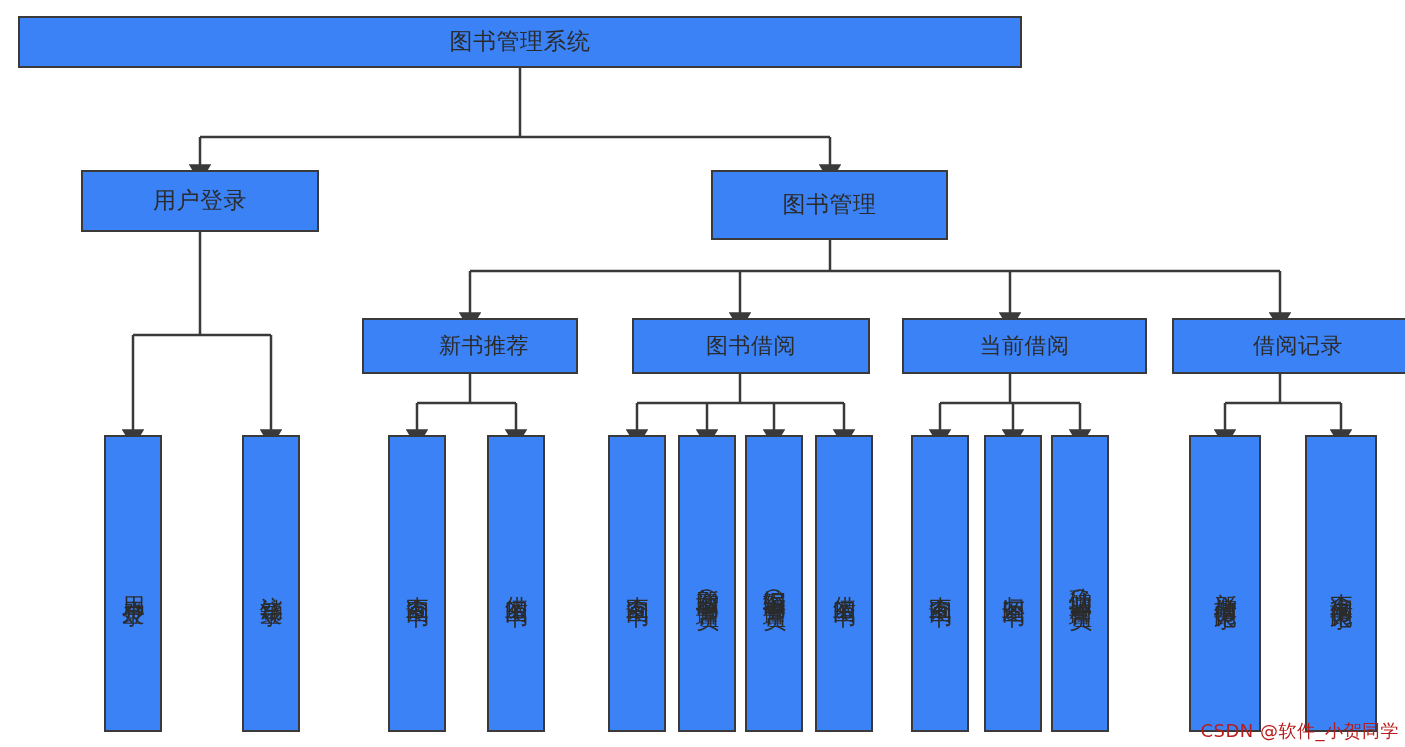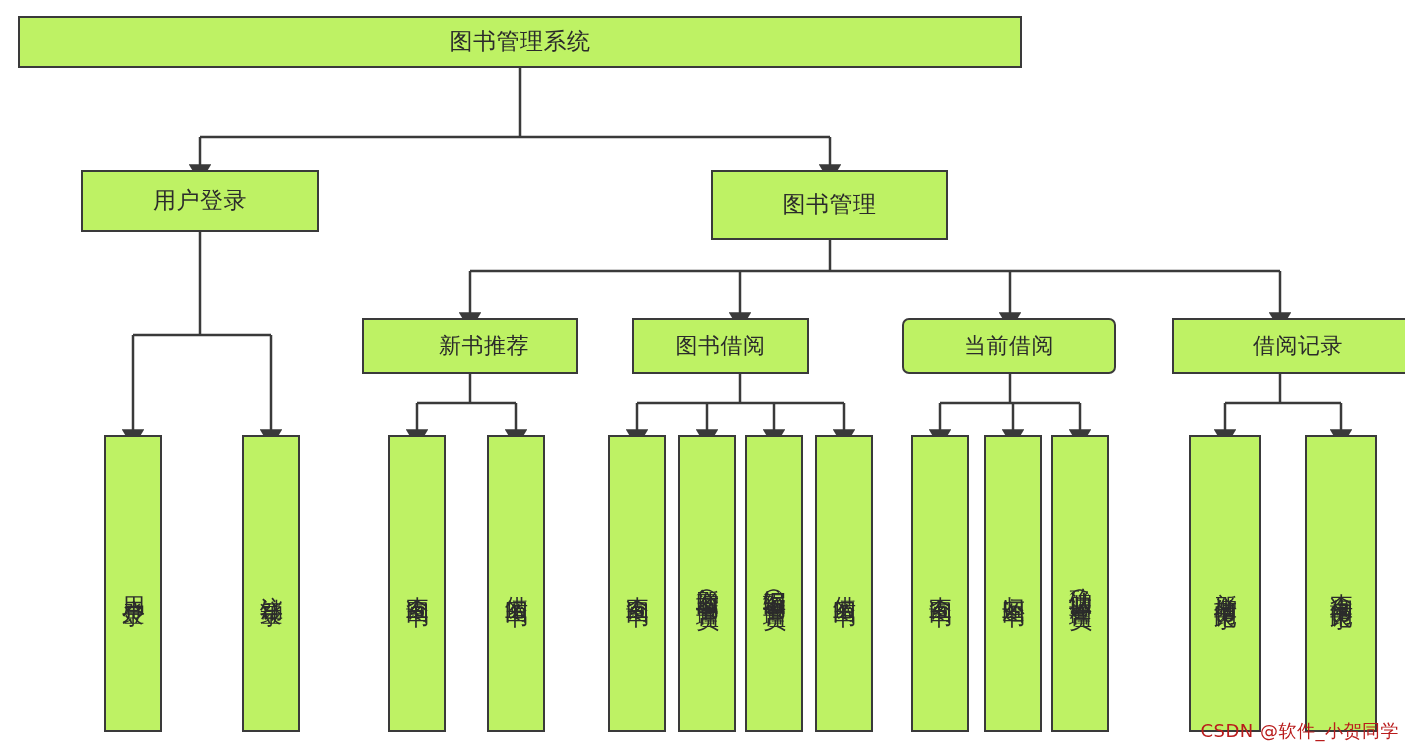--- a/index.html
+++ b/index.html
@@ -22,21 +22,21 @@
     position: absolute;
     left: 0;
     top: 0;
     width: 1405px;
     height: 747px;
     pointer-events: none;
   }
   .node {
     position: absolute;
     box-sizing: border-box;
-    background: #bef264;
+    background: #3b82f6;
     border: 2.5px solid #3a3a3a;
     display: flex;
     align-items: center;
     justify-content: center;
     z-index: 2;
   }
   .node .label {
     font-size: 22px;
     color: #2b2b2b;
     line-height: 1.12;
@@ -118,24 +118,24 @@
   <div class="node level2" style="left: 81px; top: 170px; width: 238px; height: 62px;">
     <span class="label">用户登录</span>
   </div>
   <div class="node level2" style="left: 711px; top: 170px; width: 237px; height: 70px;">
     <span class="label">图书管理</span>
   </div>
 
   <div class="node level3" style="left: 362px; top: 318px; width: 216px; height: 56px; padding-left: 28px;">
     <span class="label">新书推荐</span>
   </div>
-  <div class="node level3" style="left: 632px; top: 318px; width: 177px; height: 56px;">
+  <div class="node level3" style="left: 632px; top: 318px; width: 238px; height: 56px;">
     <span class="label">图书借阅</span>
   </div>
-  <div class="node level3" style="left: 902px; top: 318px; width: 214px; height: 56px; border-radius: 7px;">
+  <div class="node level3" style="left: 902px; top: 318px; width: 245px; height: 56px;">
     <span class="label">当前借阅</span>
   </div>
   <div class="node level3" style="left: 1172px; top: 318px; width: 252px; height: 56px;">
     <span class="label">借阅记录</span>
   </div>
 
   <div class="node vertical" style="left: 104px; top: 435px; width: 58px; height: 297px;">
     <span class="label">用户登录</span>
   </div>
   <div class="node vertical" style="left: 242px; top: 435px; width: 58px; height: 297px;">

